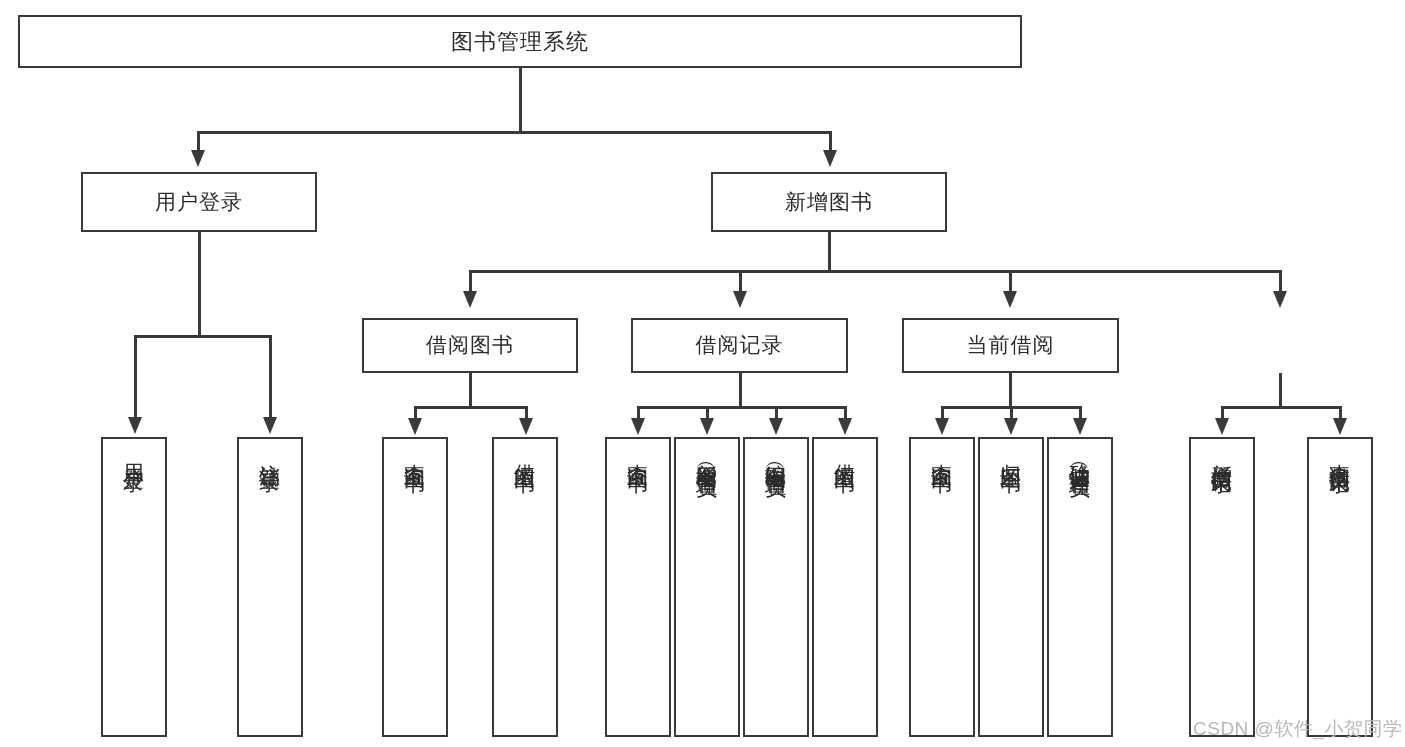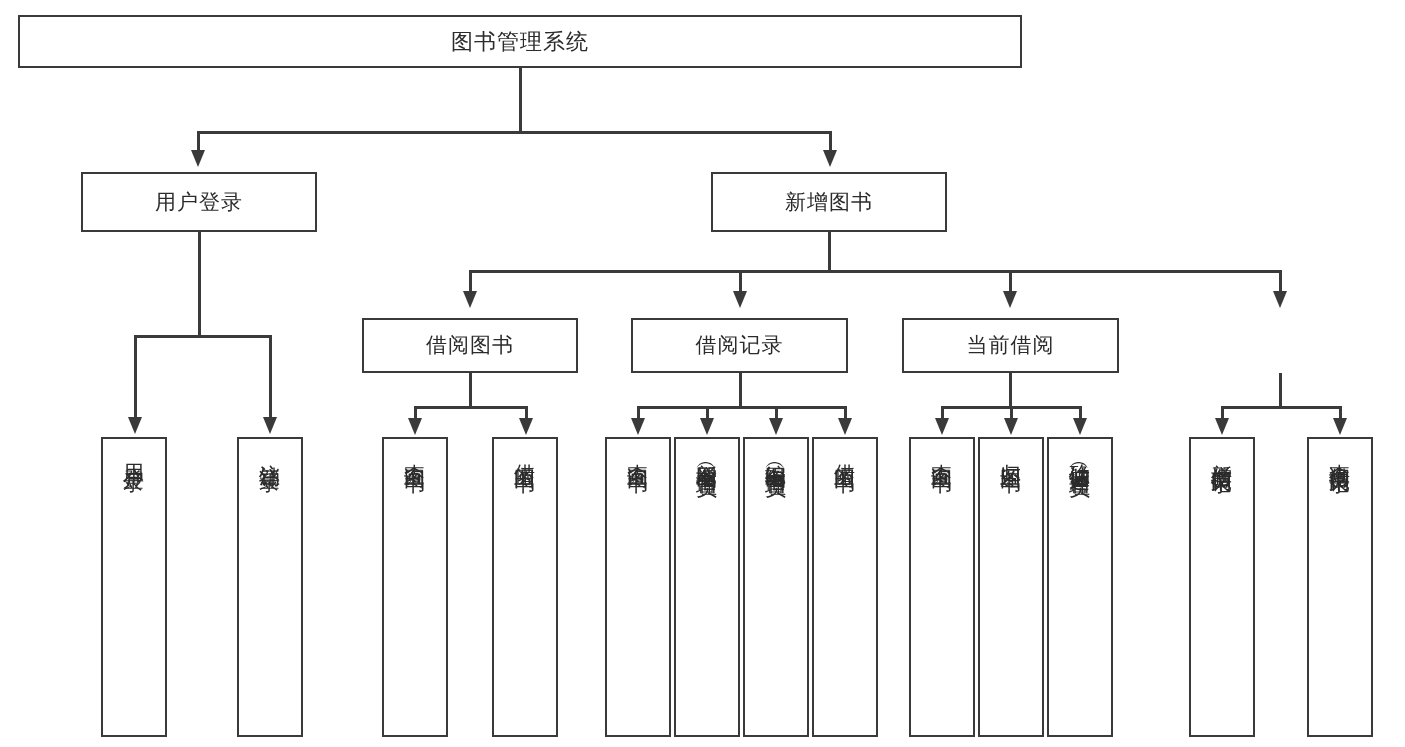--- a/index.html
+++ b/index.html
@@ -208,14 +208,15 @@
     <span class="label">确认归还（管理员）</span>
   </div>
 
   <div class="node leaf tall" style="left:1189px; top:437px; width:66px; height:300px;">
     <span class="label">新增借阅记录</span>
   </div>
   <div class="node leaf tall" style="left:1307px; top:437px; width:66px; height:300px;">
     <span class="label">查询借阅记录</span>
   </div>
 
+  <div id="watermark" style="left:1193px; top:716px;">CSDN @软件_小贺同学</div>
 
 </div>
 
 </body></html>

